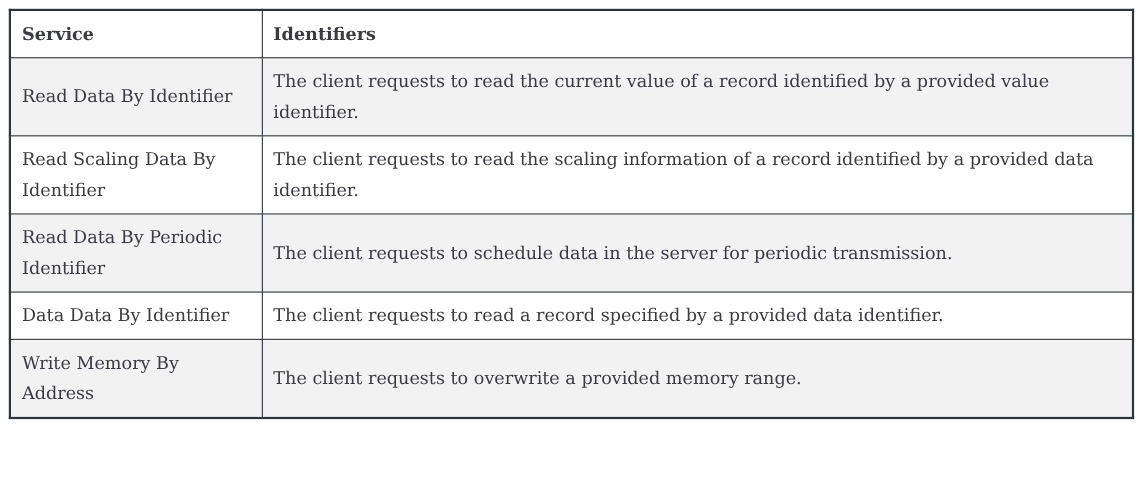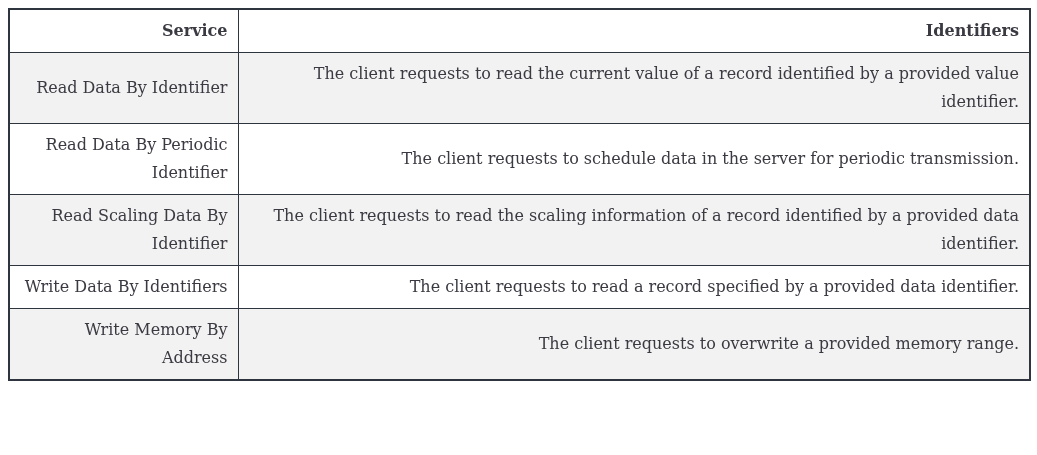--- a/index.html
+++ b/index.html
@@ -29,21 +29,21 @@
     border: 2px solid var(--border-color);
     table-layout: fixed;
   }
   table.service-table th,
   table.service-table td {
     border: 1px solid var(--border-color);
     font-size: 16px;
     line-height: 28px;
     padding: 7px 10px;
     vertical-align: middle;
-    text-align: right;
+    text-align: left;
     word-wrap: break-word;
   }
   table.service-table th {
     font-weight: bold;
     background: var(--row-bg);
   }
   col.service-col { width: 229px; }
   col.description-col { width: 792px; }
   tbody tr { background: var(--row-bg); }
   tbody tr:nth-child(odd) { background: var(--stripe-bg); }
@@ -64,32 +64,32 @@
       </tr>
     </thead>
     <tbody id="table-body">
   <tr>
     <td class="service-cell">Read Data By Identifier</td>
     <td class="description-cell">The client requests to read the current value of a record identified by a provided value identifier.</td>
   </tr>
 
 
   <tr>
+    <td class="service-cell">Read Scaling Data By Identifier</td>
+    <td class="description-cell">The client requests to read the scaling information of a record identified by a provided data identifier.</td>
+  </tr>
+
+  <tr>
     <td class="service-cell">Read Data By Periodic Identifier</td>
     <td class="description-cell">The client requests to schedule data in the server for periodic transmission.</td>
   </tr>
 
-  <tr>
-    <td class="service-cell">Read Scaling Data By Identifier</td>
-    <td class="description-cell">The client requests to read the scaling information of a record identified by a provided data identifier.</td>
-  </tr>
-
 
   <tr>
-    <td class="service-cell">Write Data By Identifiers</td>
+    <td class="service-cell">Data Data By Identifier</td>
     <td class="description-cell">The client requests to read a record specified by a provided data identifier.</td>
   </tr>
 
   <tr>
     <td class="service-cell">Write Memory By Address</td>
     <td class="description-cell">The client requests to overwrite a provided memory range.</td>
   </tr>
 </tbody>
   </table>
 </div>

